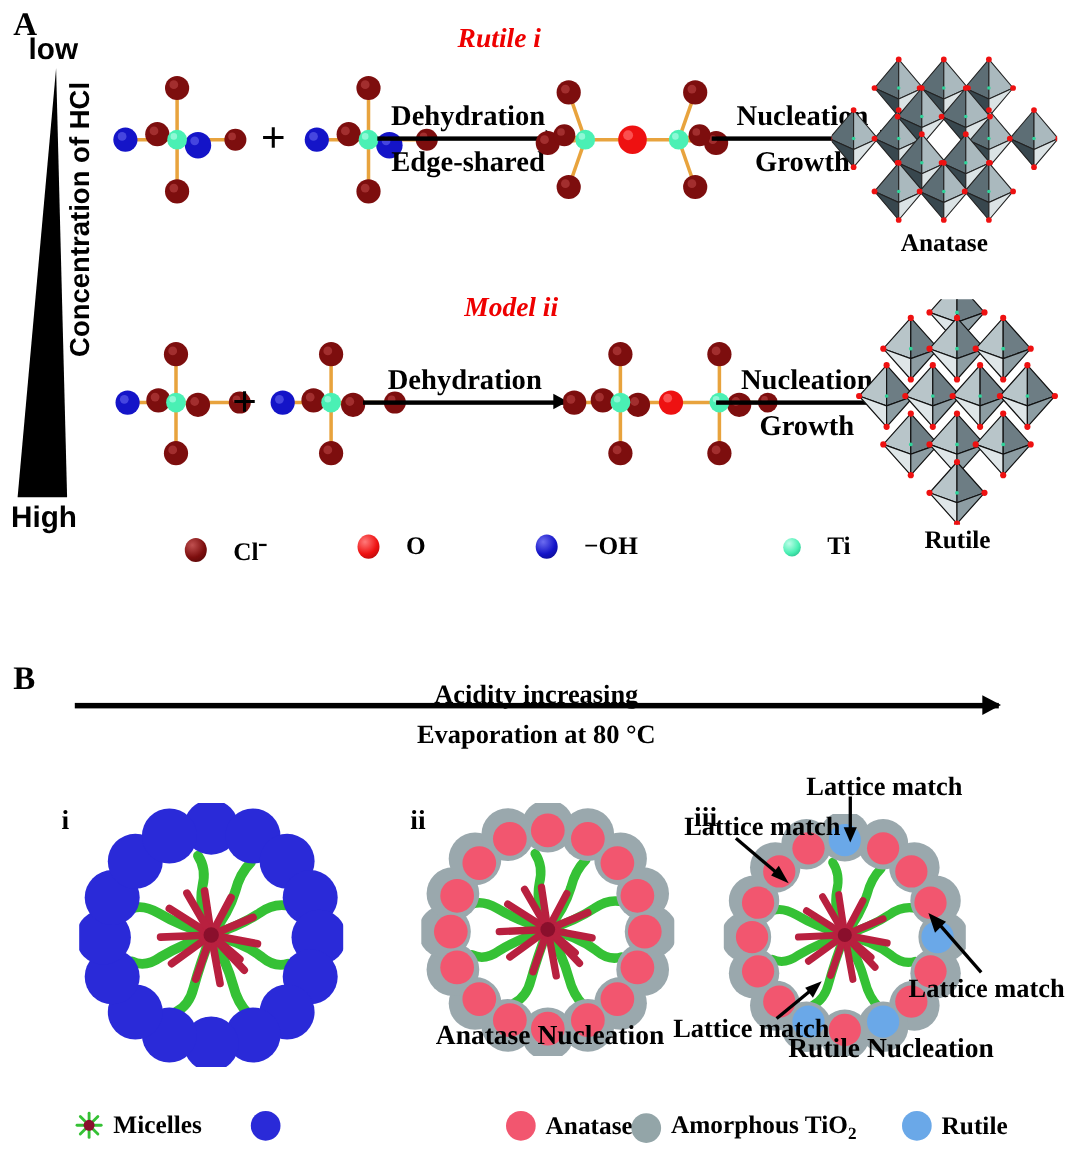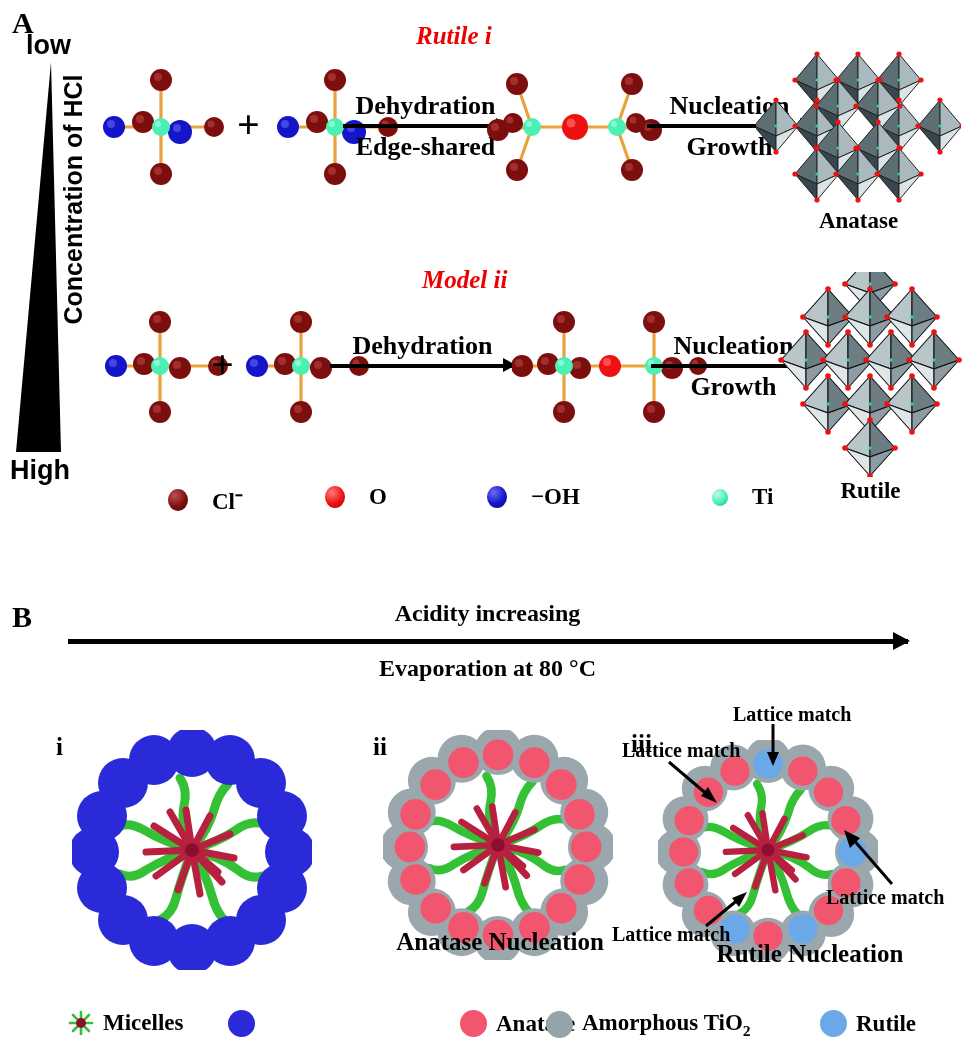--- a/index.html
+++ b/index.html
@@ -38,34 +38,34 @@
   
   .crystal-cap{font-weight:bold;font-size:23px;text-align:center;}
 
   
   #legendA{left:0;top:478px;width:975px;height:44px;}
   .legA-item{position:absolute;display:flex;align-items:center;gap:24px;}
   .legA-item .lbl{font-weight:bold;font-size:23px;font-family:"Liberation Serif",serif;}
   .sph{border-radius:50%;display:inline-block;}
 
   
-  #acidity-txt{left:0;top:600px;width:975px;text-align:center;
+  #acidity-txt{left:0;top:619px;width:975px;text-align:center;
                font-weight:bold;font-size:24px;}
   #bigarrow{left:68px;top:635px;width:840px;height:14px;}
   #bigarrow .bar{position:absolute;left:0;top:4px;height:4.5px;width:100%;background:#000;}
   #bigarrow .head{position:absolute;right:-2px;top:-3px;width:0;height:0;
       border-top:9px solid transparent;border-bottom:9px solid transparent;border-left:17px solid #000;}
   #evap-txt{left:0;top:655px;width:975px;text-align:center;font-weight:bold;font-size:24px;}
 
   
   .micelle{position:absolute;}
   .micelle svg{display:block;}
   .sub-label{position:absolute;font-weight:bold;font-size:25px;}
   .nuc-cap{position:absolute;font-weight:bold;font-size:25px;text-align:center;}
-  .lm-label{position:absolute;font-weight:bold;font-size:20px;white-space:nowrap;}
+  .lm-label{position:absolute;font-weight:bold;font-size:24px;white-space:nowrap;}
 
   
   #legendB{left:0;top:1004px;width:975px;height:48px;}
   .legB-item{position:absolute;display:flex;align-items:center;gap:9px;}
   .legB-item .lbl{font-weight:bold;font-size:23px;font-family:"Liberation Serif",serif;}
   sub{font-size:0.68em;}
 </style>
 </head>
 <body>
 
@@ -645,21 +645,21 @@
 
   <div class="legB-item" style="left:228px;top:6px;">
     <span class="sph" style="width:27px;height:27px;background:#2a2ad8;"></span>
   </div>
 
   <div class="legB-item" style="left:460px;top:6px;">
     <span class="sph" style="width:27px;height:27px;background:#f2566f;"></span>
     <span class="lbl">Anatase</span>
   </div>
 
-  <div class="legB-item" style="left:546px;top:6px;text-align:right;">
+  <div class="legB-item" style="left:574px;top:6px;text-align:right;">
     <span class="sph" style="width:27px;height:27px;background:#93a5a8;"></span>
     <span class="lbl">Amorphous TiO<sub>2</sub></span>
   </div>
 
   <div class="legB-item" style="left:820px;top:6px;">
     <span class="sph" style="width:27px;height:27px;background:#6aa8e8;"></span>
     <span class="lbl">Rutile</span>
   </div>
 </div>
 

